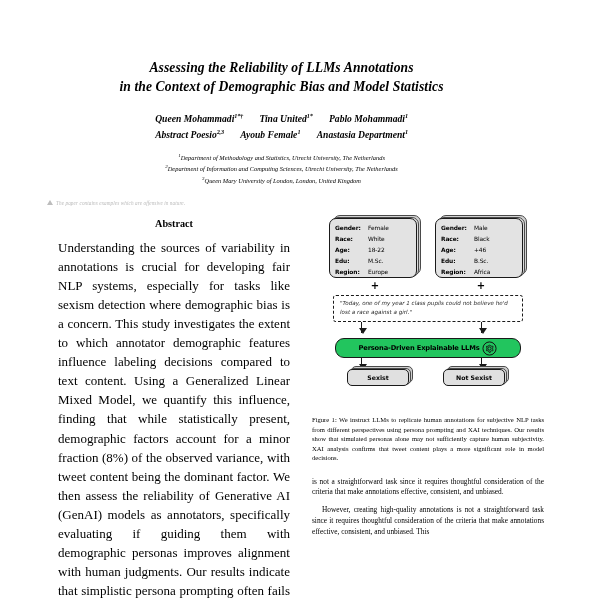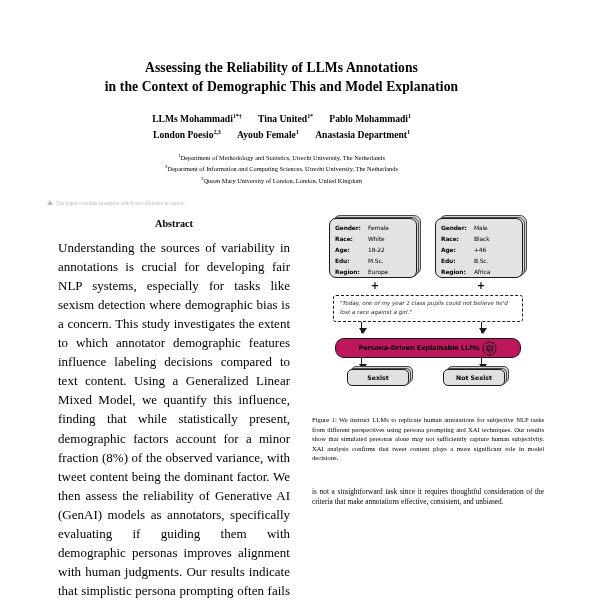--- a/index.html
+++ b/index.html
@@ -20,20 +20,21 @@
     width: 600px;
     height: 600px;
     padding: 0;
     box-sizing: border-box;
   }
 
   
   .title-block {
     padding: 58px 62px 0 25px;
     text-align: center;
+    font-style: italic;
   }
   .paper-title {
     font-size: 13.6px;
     font-weight: bold;
     line-height: 1.42;
     letter-spacing: 0.1px;
   }
   .authors {
     margin-top: 14px;
     font-size: 9.6px;
@@ -249,21 +250,21 @@
     margin: 5px auto 0 auto;
     width: 186px;
     height: 20px;
     border: 1.9px solid #1a1a1a;
     border-radius: 9px;
     box-sizing: border-box;
     display: flex;
     align-items: center;
     justify-content: center;
     gap: 3px;
-    background: #be185d;
+    background: #22c55e;
   }
   .llm-label {
     font-size: 6.7px;
     font-weight: bold;
     font-family: "DejaVu Sans", "Liberation Sans", sans-serif;
     letter-spacing: -0.15px;
   }
   .gear-icon svg { display: block; }
 
   .result-row {
@@ -323,31 +324,31 @@
   .fig-caption .lbl { }
 </style>
 </head>
 <body>
 
 <div class="page">
 
   <div class="title-block">
     <div class="paper-title">
       <div>Assessing the Reliability of LLMs Annotations</div>
-      <div>in the Context of Demographic This and Model Explanation</div>
+      <div>in the Context of Demographic Bias and Model Statistics</div>
     </div>
 
     <div class="authors">
       <div>
-        <span class="author"><span>LLMs Mohammadi</span><sup>1*†</sup></span>
+        <span class="author"><span>Queen Mohammadi</span><sup>1*†</sup></span>
         <span class="author"><span>Tina United</span><sup>1*</sup></span>
         <span class="author"><span>Pablo Mohammadi</span><sup>1</sup></span>
       </div>
       <div>
-        <span class="author"><span>London Poesio</span><sup>2,3</sup></span>
+        <span class="author"><span>Abstract Poesio</span><sup>2,3</sup></span>
         <span class="author"><span>Ayoub Female</span><sup>1</sup></span>
         <span class="author"><span>Anastasia Department</span><sup>1</sup></span>
       </div>
     </div>
 
     <div class="affils">
       <div class="affil"><sup>1</sup><span>Department of Methodology and Statistics, Utrecht University, The Netherlands</span></div>
       <div class="affil"><sup>2</sup><span>Department of Information and Computing Sciences, Utrecht University, The Netherlands</span></div>
       <div class="affil"><sup>3</sup><span>Queen Mary University of London, London, United Kingdom</span></div>
     </div>
@@ -469,18 +470,19 @@
               <div class="res-ghost2"></div>
               <div class="result-box">Not Sexist</div>
             </div>
           </div>
 
         </div>
 
         <div class="fig-caption"><span class="lbl">Figure 1:</span><span> We instruct LLMs to replicate human annotations for subjective NLP tasks from different perspectives using persona prompting and XAI techniques. Our results show that simulated personas alone may not sufficiently capture human subjectivity. XAI analysis confirms that tweet content plays a more significant role in model decisions.</span></div>
       </div>
 
-      <div class="body-text" style="margin-top:24px;">is not a straightforward task since it requires thoughtful consideration of the criteria that make annotations effective, consistent, and unbiased.</div>
-
+      <div class="body-text" style="margin-top:14px;">is not a straightforward task since it requires thoughtful consideration of the criteria that make annotations effective, consistent, and unbiased.</div>
+
+      <div class="body-text indent" style="margin-top:7px;">However, creating high-quality annotations is not a straightforward task since it requires thoughtful consideration of the criteria that make annotations effective, consistent, and unbiased. This</div>
 
     </div>
   </div>
 </div>
 
 </body></html>

